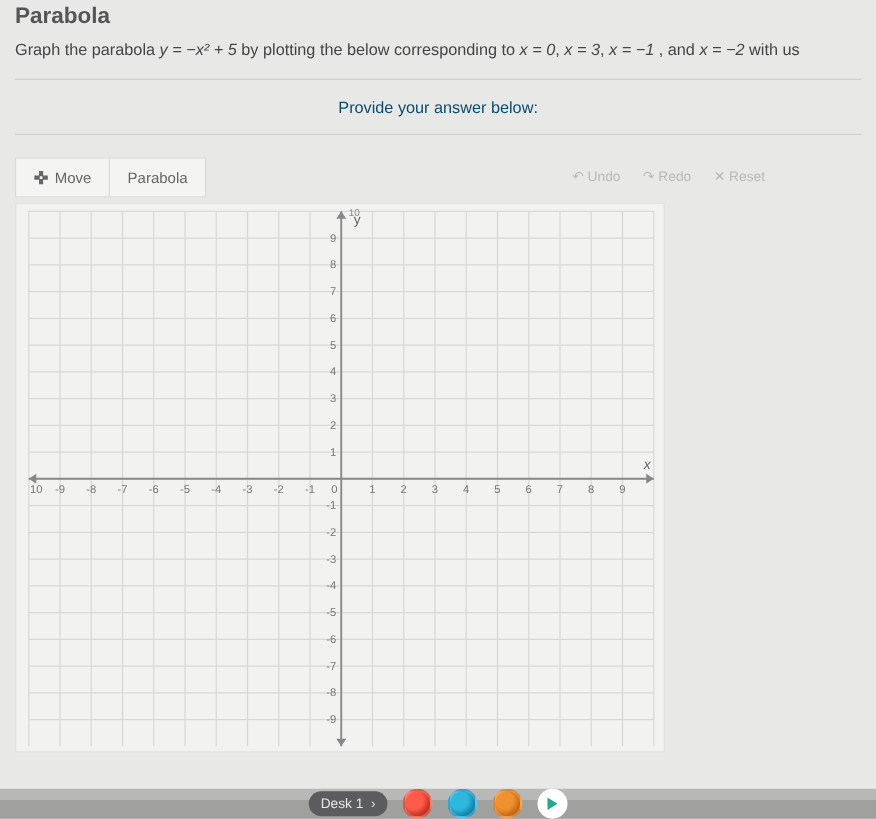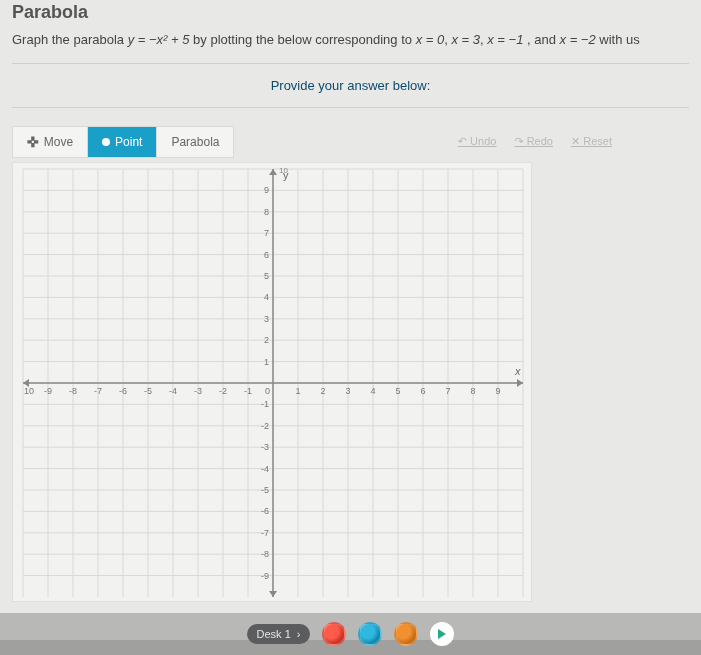--- a/index.html
+++ b/index.html
@@ -68,36 +68,36 @@
     width: 8px; height: 8px; border-radius: 50%; background: #fff; display:inline-block;
   }
   .right-actions {
     display: flex;
     gap: 18px;
     font-size: 11px;
     color: #b9b9b6;
     margin-left: auto;
     padding-right: 20px;
   }
-  .right-actions span { cursor: default; text-decoration: underline; }
+  .right-actions span { cursor: default; }
   .toolbar-row { display:flex; align-items:center; width: 620px;}
   
   .graph-wrap {
     width: 520px;
     height: 440px;
     background: #f2f3f1;
     border: 1px solid #e0e0dd;
     margin: 0 0 0 0;
     position: relative;
   }
   
   .taskbar {
     position: absolute;
     left: 0; right: 0; bottom: 0;
-    height: 42px;
+    height: 24px;
     background: rgba(40,40,40,0.25);
     display: flex;
     align-items: center;
     justify-content: center;
     gap: 12px;
   }
   .desk-btn {
     background: #5a5c5d;
     color: #e5e5e5;
     font-size: 11px;
@@ -141,24 +141,20 @@
 
   <div class="divider"></div>
 
   <div style="height:12px"></div>
 
   <div class="toolbar-row">
     <div class="toolbar">
       <div class="btn">
         <span class="plus">✜</span>
         <span>Move</span>
-      </div>
-      <div class="btn active">
-        <span class="dot"></span>
-        <span>Point</span>
       </div>
       <div class="btn">
         <span>Parabola</span>
       </div>
     </div>
     <div class="right-actions">
       <span>↶ <span>Undo</span></span>
       <span>↷ <span>Redo</span></span>
       <span>✕ <span>Reset</span></span>
     </div>

